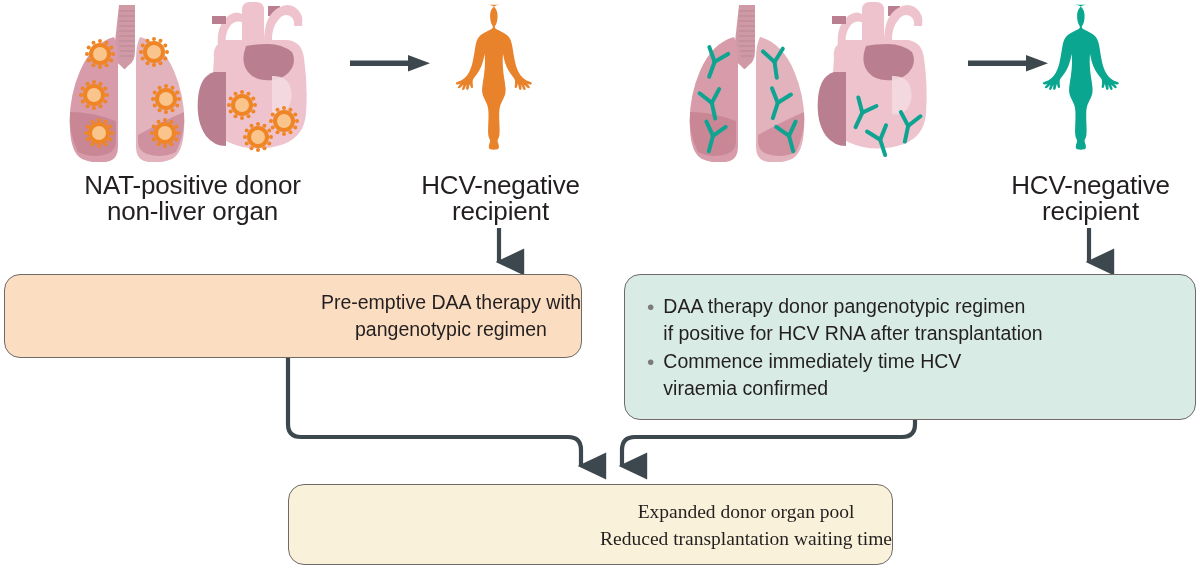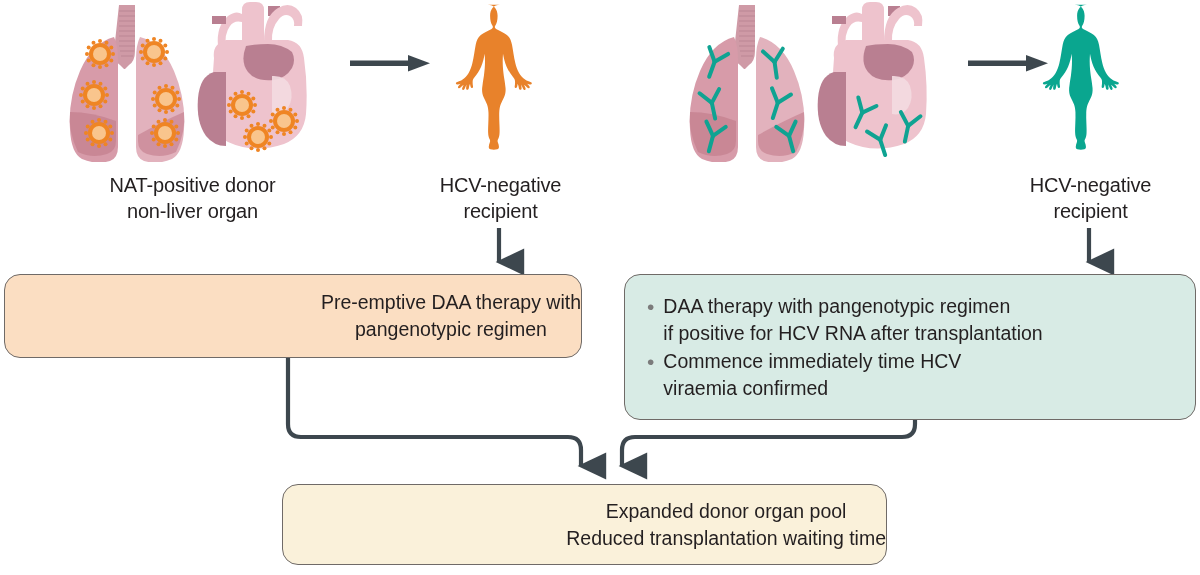--- a/index.html
+++ b/index.html
@@ -17,21 +17,21 @@
 
   
   .organ-group { position: absolute; }
   .person { position: absolute; }
 
   
   .caption {
     position: absolute;
     text-align: center;
     color: #231f20;
-    font-size: 20px;
+    font-size: 26px;
     line-height: 26px;
     letter-spacing: -0.15px;
     white-space: pre-line;
   }
 
   
   .box {
     position: absolute;
     border: 1.6px solid #6f6a67;
     border-radius: 16px;
@@ -498,29 +498,29 @@
 
   <div class="box center-text" id="box-preemptive" style="left:4px; top:274px; width:578px; height:84px;">
     <span style="white-space:pre-line;">Pre-emptive DAA therapy with
 pangenotypic regimen</span>
   </div>
 
   <div class="box" id="box-daa" style="left:624px; top:274px; width:572px; height:146px;">
     <div class="bullet-list">
       <div class="bullet-row">
         <span class="bullet-dot">•</span>
-        <span class="bullet-text">DAA therapy with pangenotypic regimen
+        <span class="bullet-text">DAA therapy donor pangenotypic regimen
 if positive for HCV RNA after transplantation</span>
       </div>
       <div class="bullet-row">
         <span class="bullet-dot">•</span>
         <span class="bullet-text">Commence immediately time HCV
 viraemia confirmed</span>
       </div>
     </div>
   </div>
 
-  <div class="box center-text" id="box-outcome" style="left:282px; top:484px; width:605px; height:81px;">
+  <div class="box center-text" id="box-outcome" style="left:288px; top:484px; width:605px; height:81px;font-family:Liberation Serif, serif;">
     <span style="white-space:pre-line;">Expanded donor organ pool
 Reduced transplantation waiting time</span>
   </div>
 
 </div>
 
 </body></html>

